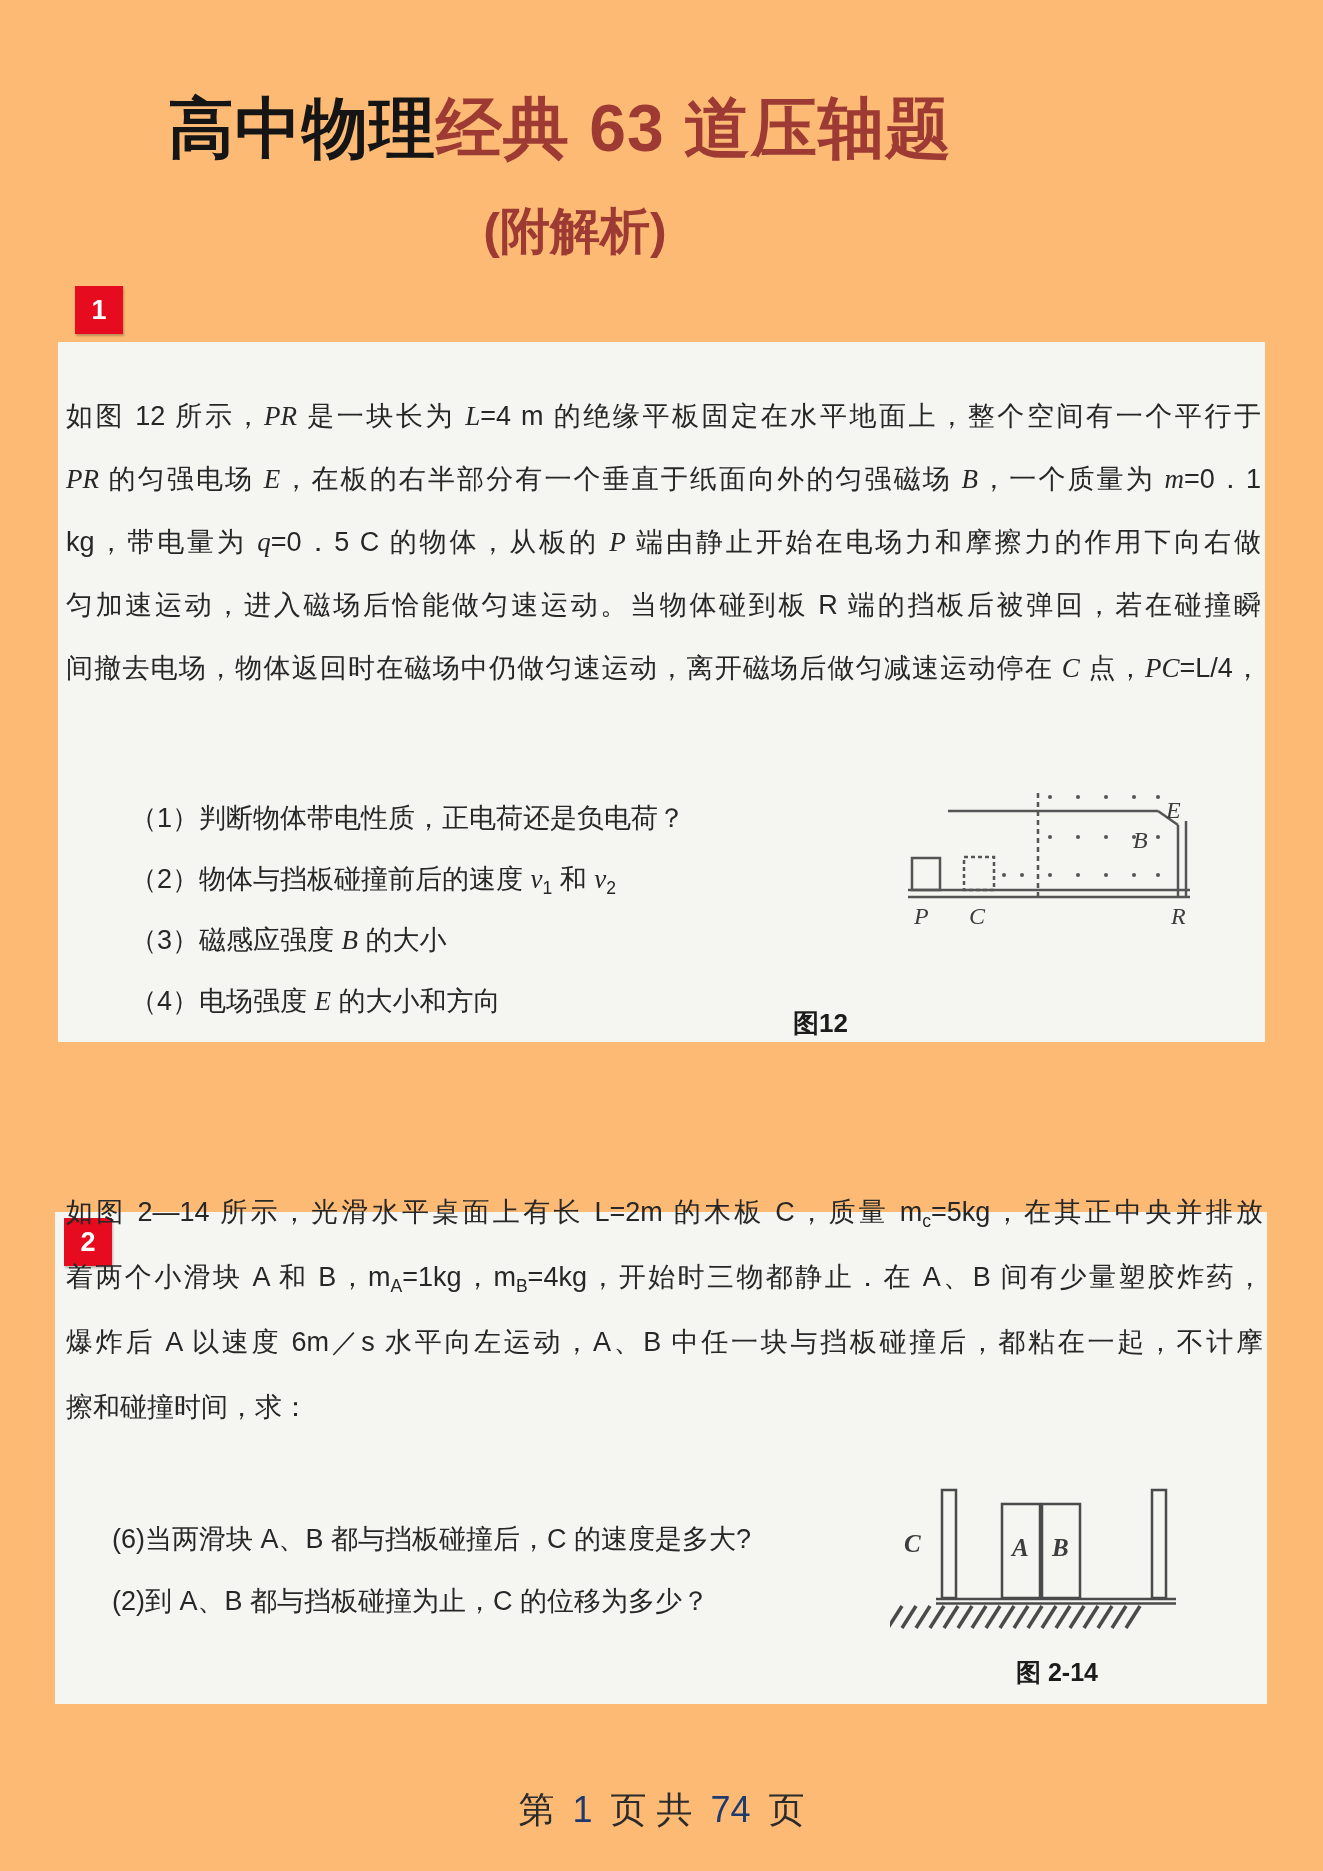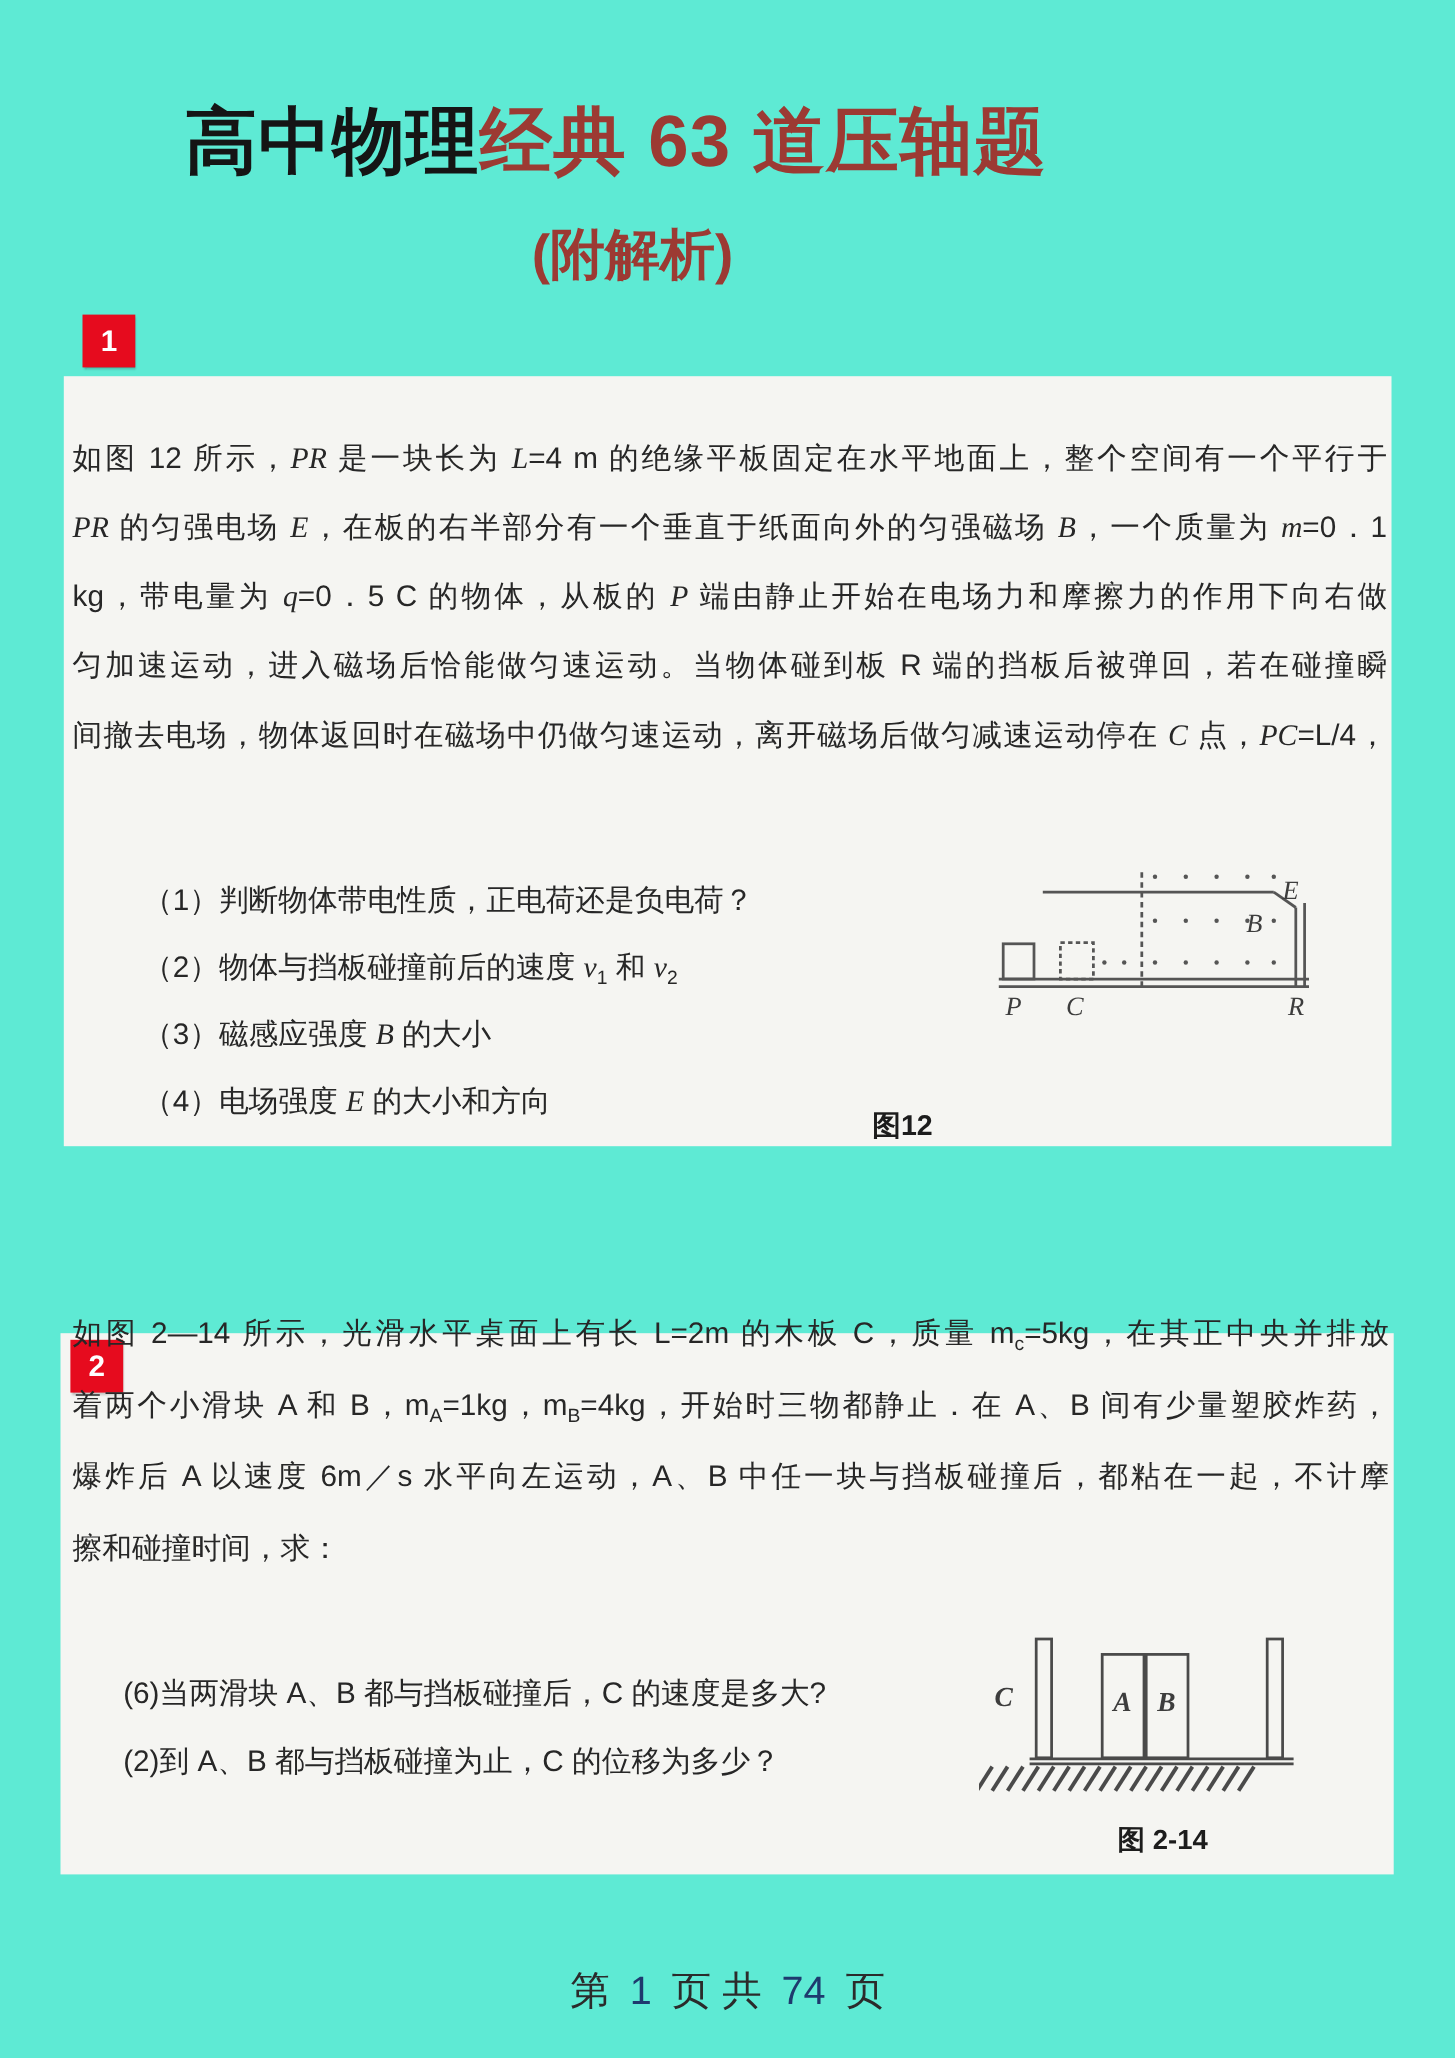--- a/index.html
+++ b/index.html
@@ -1,18 +1,18 @@
 <!DOCTYPE html>
 <html><head>
 <meta charset="utf-8">
 <style>
   * { margin:0; padding:0; box-sizing:border-box; }
   html,body { background:#e9e9e9; }
   .page {
-    position:relative; width:1323px; height:1871px; background:#5eead4;
+    position:relative; width:1323px; height:1871px; background:#fdba74;
     font-family:"Liberation Sans", sans-serif; color:#272727; overflow:hidden;
     margin:0 auto;
   }
   .scan-bg { position:absolute; background:#f5f5f2; }
   #scan1 { left:58px; top:342px; width:1207px; height:700px; }
   #scan2 { left:55px; top:1212px; width:1212px; height:492px; }
 
   .title-line { position:absolute; top:84px; left:0; width:1120px; text-align:center;
     font-size:66px; font-weight:bold; letter-spacing:1px; white-space:nowrap; }
   .title-black { color:#151515; }

